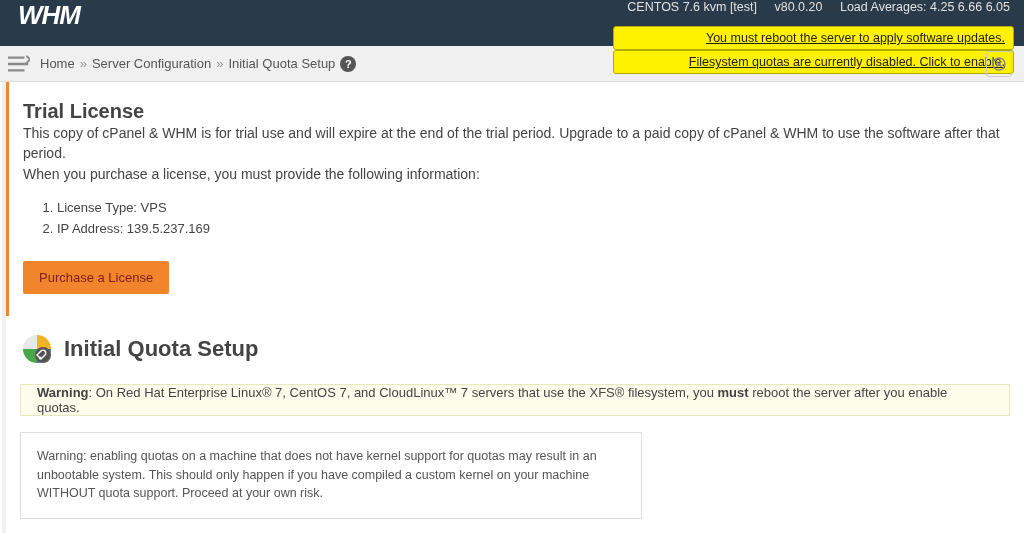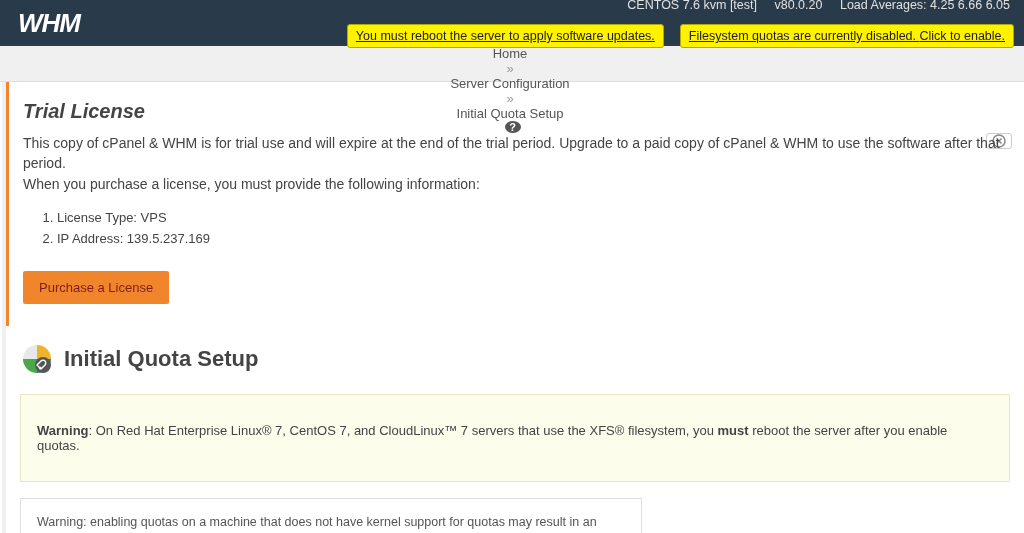--- a/index.html
+++ b/index.html
@@ -1,41 +1,41 @@
 <!DOCTYPE html>
 <html><head>
 <meta charset="utf-8">
 <style>
 * { margin: 0; padding: 0; box-sizing: border-box; }
 body { font-family: -apple-system, BlinkMacSystemFont, "Segoe UI", Arial, sans-serif; font-size: 13px; color: #333; background: #fff; width: 1024px; }
-.topbar { background: #293a4a; color: #fff; height: 46px; display: flex; align-items: center; padding: 0 10px 0 0; }
+.topbar { background: #293a4a; color: #fff; height: 46px; display: flex; padding: 0 10px 0 0; }
 .logo { padding: 0 18px; font-style: italic; font-weight: 800; font-size: 26px; letter-spacing: -1px; }
 .nav-links { display: flex; gap: 20px; font-size: 13.5px; margin-left: 2px; }
 .nav-links a { color: #d7dde2; text-decoration: none; cursor: pointer; }
 .top-right { margin-left: auto; text-align: right; font-size: 12.5px; }
 .top-stats { color: #e0e0e0; margin-bottom: 12px; padding-right: 4px; }
 .top-stats span { margin-left: 14px; }
-.alerts { display: flex; gap: 16px; justify-content: flex-end; }
+.alerts { display: flex; gap: 0; justify-content: flex-end; flex-direction: column; }
 .alert-pill { background: #fff200; color: #222; border: 1px solid #b3aa00; padding: 4px 8px; border-radius: 3px; font-size: 12.5px; text-decoration: underline; cursor: pointer; }
-.breadcrumb-bar { background: #f0f0f0; border-bottom: 1px solid #ddd; height: 36px; display: flex; align-items: center; padding: 0 12px 0 8px; color: #555; font-size: 13px; flex-direction: column; }
+.breadcrumb-bar { background: #f0f0f0; border-bottom: 1px solid #ddd; height: 36px; display: flex; align-items: center; padding: 0 12px 0 8px; color: #555; font-size: 13px; }
 .menu-toggle { width: 22px; height: 18px; margin-right: 10px; cursor: pointer; color: #777; }
 .breadcrumb-bar a { color: #555; text-decoration: none; cursor: pointer; }
 .breadcrumb-sep { margin: 0 5px; color: #999; }
 .help-icon { display: inline-flex; width: 16px; height: 16px; background: #555; color: #fff; border-radius: 50%; align-items: center; justify-content: center; font-size: 11px; font-weight: bold; margin-left: 5px; cursor: pointer; }
 .close-btn { margin-left: auto; width: 26px; height: 26px; border: 1px solid #ccc; border-radius: 3px; display: flex; align-items: center; justify-content: center; cursor: pointer; }
 .content { padding: 0 0 20px 0; border-left: 4px solid #f0f0f0; margin-left: 2px; }
 .trial-box { border-left: 3px solid #f0852b; padding: 18px 18px 22px 14px; margin-bottom: 10px; }
-.trial-box h2 { font-size: 20px; color: #444; margin-bottom: 10px; font-style: italic; }
+.trial-box h2 { font-size: 20px; color: #444; margin-bottom: 0; }
 .trial-text { font-size: 14px; color: #444; line-height: 1.45; margin-bottom: 14px; }
 .trial-list { margin-left: 34px; font-size: 13px; color: #444; line-height: 1.6; margin-bottom: 22px; }
 .btn-orange { background: #f0852b; color: #7f1d1d; border: none; padding: 9px 16px; font-size: 13px; border-radius: 2px; cursor: pointer; }
 .section-title { display: flex; align-items: center; gap: 10px; padding: 6px 14px 18px 14px; }
 .section-title h1 { font-size: 22px; color: #444; font-weight: 700; }
 .quota-icon { width: 34px; height: 34px; }
-.warn-bar { background: #fdfdec; border: 1px solid #e8e8c0; padding: 28px 16px; margin: 0 14px 16px 14px; font-size: 13px; color: #444; }
+.warn-bar { background: #fdfdec; border: 1px solid #e8e8c0; padding: 0 16px; margin: 0 14px 16px 14px; font-size: 13px; color: #444; }
 .warn-box { border: 1px solid #ddd; margin: 0 14px; padding: 14px 16px 16px 16px; width: 622px; font-size: 12.5px; color: #555; line-height: 1.45; }
 .clearfix::after { content: ""; display: table; clear: both; }
 </style>
 </head>
 <body>
 
 <div class="topbar">
   <div class="logo">WHM</div>
   <div class="top-right">
     <div class="top-stats">

